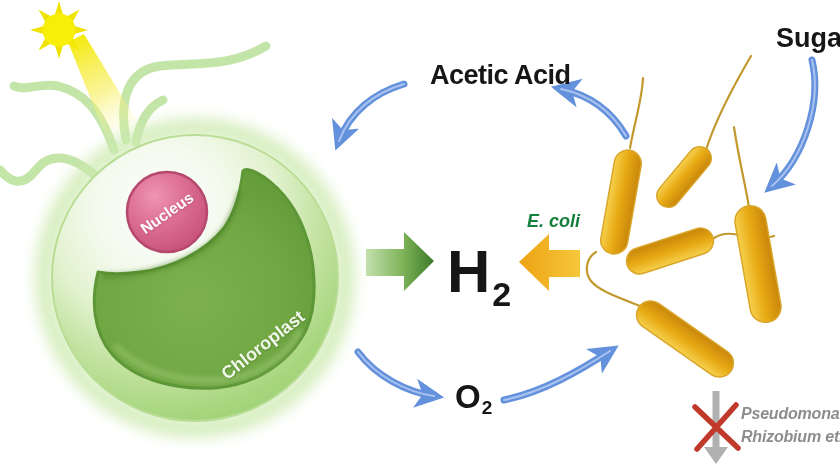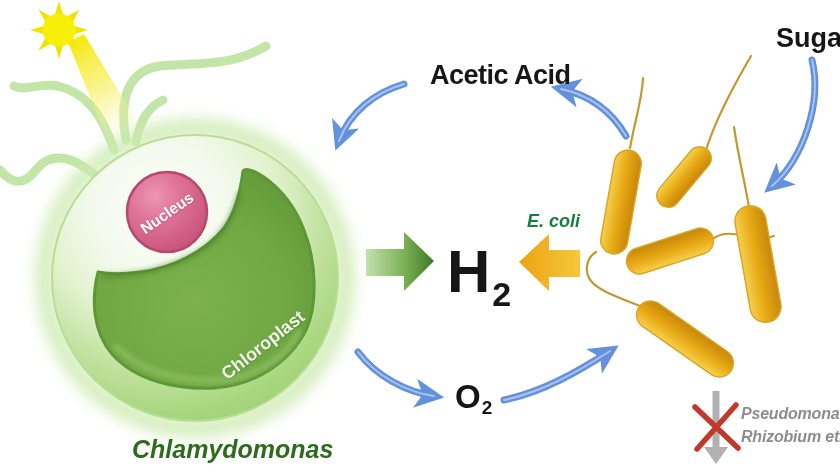--- a/index.html
+++ b/index.html
@@ -171,19 +171,18 @@
 <div class="lbl lbl-sugar">Sugar</div>
 <div class="lbl lbl-h2">
   <span class="big">H</span>
   <span class="sub">2</span>
 </div>
 <div class="lbl lbl-o2">
   <span class="big">O</span>
   <span class="sub">2</span>
 </div>
 <div class="lbl lbl-ecoli">E. coli</div>
-<div class="lbl lbl-chlamy">Chlamydomonas</div>
 <div class="lbl lbl-nucleus">Nucleus</div>
 <div class="lbl lbl-chloro">Chloroplast</div>
 <div class="lbl lbl-gray lbl-pseudo">Pseudomonas p</div>
 <div class="lbl lbl-gray lbl-rhizo">Rhizobium etli</div>
 
 </div>
 
 </body></html>

